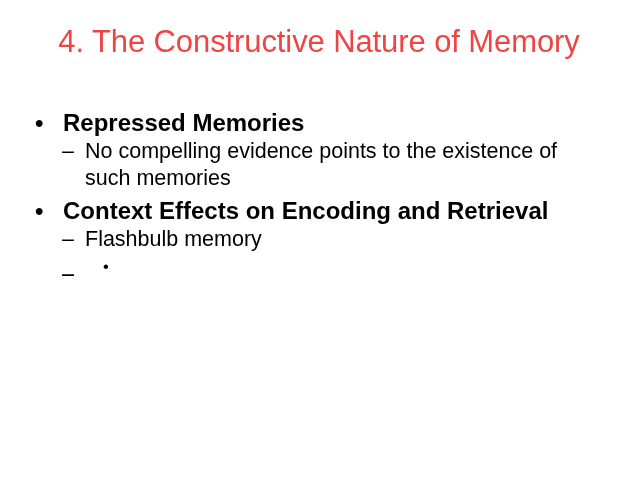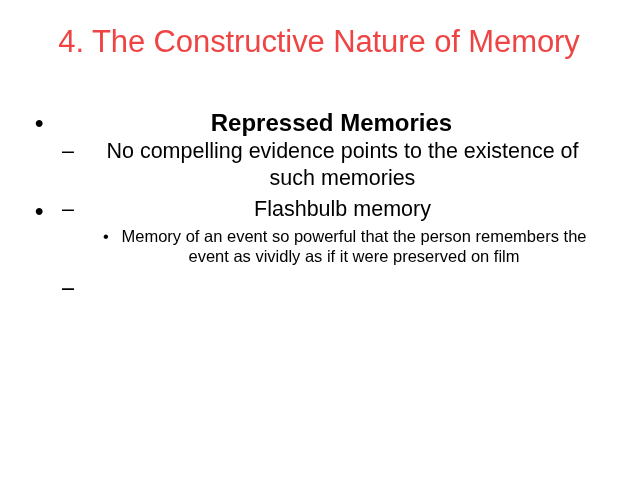--- a/index.html
+++ b/index.html
@@ -57,21 +57,20 @@
 
   .bullet .marker {
     position: absolute;
     display: block;
     text-align: left;
     color: #000000;
   }
 
   .bullet .text {
     display: block;
-    text-align: center;
   }
 
   
   .lvl1 {
     padding-left: 63px;
     padding-right: 38px;
     font-size: 24px;
     line-height: 29px;
     font-weight: bold;
     margin-top: 0;
@@ -134,30 +133,30 @@
       <span class="text">Repressed Memories</span>
     </div>
 
     <div class="bullet lvl2">
       <span class="marker">–</span>
       <span class="text">No compelling evidence points to the existence of such memories</span>
     </div>
 
     <div class="bullet lvl1 gap-lvl1">
       <span class="marker">•</span>
+      <span class="text">Context Effects on Encoding and Retrieval</span>
     </div>
 
     <div class="bullet lvl2">
       <span class="marker">–</span>
       <span class="text">Flashbulb memory</span>
     </div>
 
     <div class="bullet lvl3">
       <span class="marker">•</span>
-      <span class="text">Memory of an event so powerful that the person remembers the event as vividly as if it were preserved on film</span>
     </div>
 
     <div class="bullet lvl2 gap-lvl2">
       <span class="marker">–</span>
     </div>
 
     <div class="bullet lvl2 gap-lvl2">
       <span class="marker">–</span>
     </div>
 

